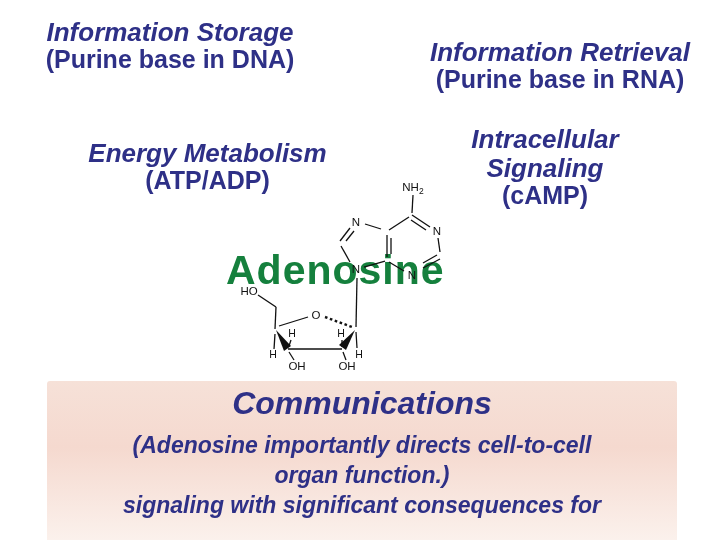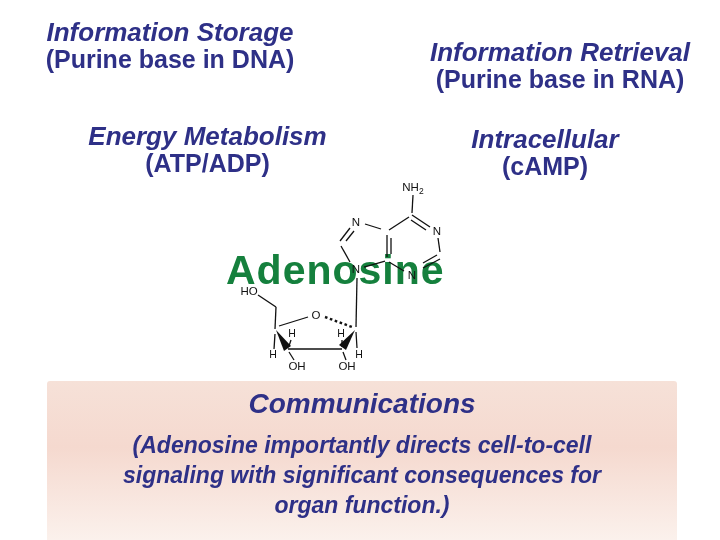--- a/index.html
+++ b/index.html
@@ -11,44 +11,45 @@
     position:absolute;left:226px;top:247px;width:250px;
     font-weight:700;font-size:41px;letter-spacing:1px;color:#15803d;white-space:nowrap;
   }
   .structure-svg{position:absolute;left:0;top:0;}
   .bottom-box{
     position:absolute;left:47px;top:381px;width:630px;height:159px;
     background:linear-gradient(180deg,#f6e1d8 0%,#f5d9cf 42%,#fbf1ec 100%);
     border-radius:3px 3px 0 0;
     text-align:center;color:#2e3087;
   }
-  .bb-title{margin-top:9px;font-style:italic;font-weight:700;font-size:28px;line-height:27px;}
+  .bb-title{margin-top:9px;font-style:italic;font-weight:700;font-size:32px;line-height:27px;}
   .bb-body{margin-top:13px;font-style:italic;font-weight:700;font-size:23px;line-height:30px;}
   svg text{font-family:"Liberation Sans",sans-serif;fill:#111;}
 </style>
 </head>
 <body>
 
 <div class="label-block" style="left:10px;top:18px;width:320px;">
   <div class="lb-title">Information Storage</div>
   <div class="lb-sub">(Purine base in DNA)</div>
 </div>
 
 <div class="label-block" style="left:410px;top:38px;width:300px;">
   <div class="lb-title">Information Retrieval</div>
   <div class="lb-sub">(Purine base in RNA)</div>
 </div>
 
-<div class="label-block" style="left:55px;top:122px;width:305px;text-align:center;">
+<div class="label-block" style="left:55px;top:139px;width:305px;text-align:center;">
   <div class="lb-title">Energy Metabolism</div>
   <div class="lb-sub">(ATP/ADP)</div>
 </div>
 
 <div class="label-block" style="left:445px;top:125px;width:200px;">
   <div class="lb-title">Intracellular</div>
+  <div class="lb-title">Signaling</div>
   <div class="lb-sub">(cAMP)</div>
 </div>
 
 <div class="adenosine-title">Adenosine</div>
 
 <svg class="structure-svg" width="720" height="540" viewBox="0 0 720 540">
   <g stroke="#111" stroke-width="1.3" fill="none">
 
     <path d="M413,195 L412,213"></path>
 
@@ -102,16 +103,16 @@
     <text x="341" y="337">H</text>
     <text x="273" y="358">H</text>
     <text x="359" y="358">H</text>
   </g>
 </svg>
 
 <div class="bottom-box">
   <div class="bb-title">Communications</div>
   <div class="bb-body">
     <div>(Adenosine importantly directs cell-to-cell</div>
+    <div>organ function.)</div>
     <div>signaling with significant consequences for</div>
-    <div>organ function.)</div>
   </div>
 </div>
 
 </body></html>

